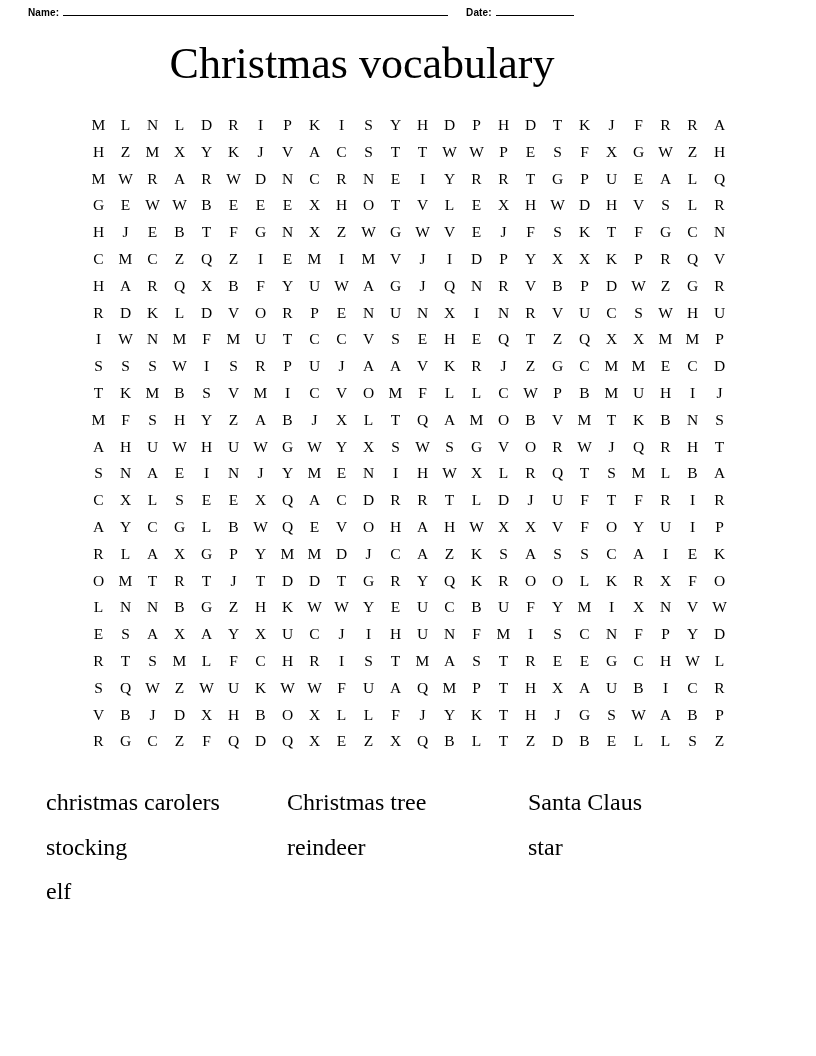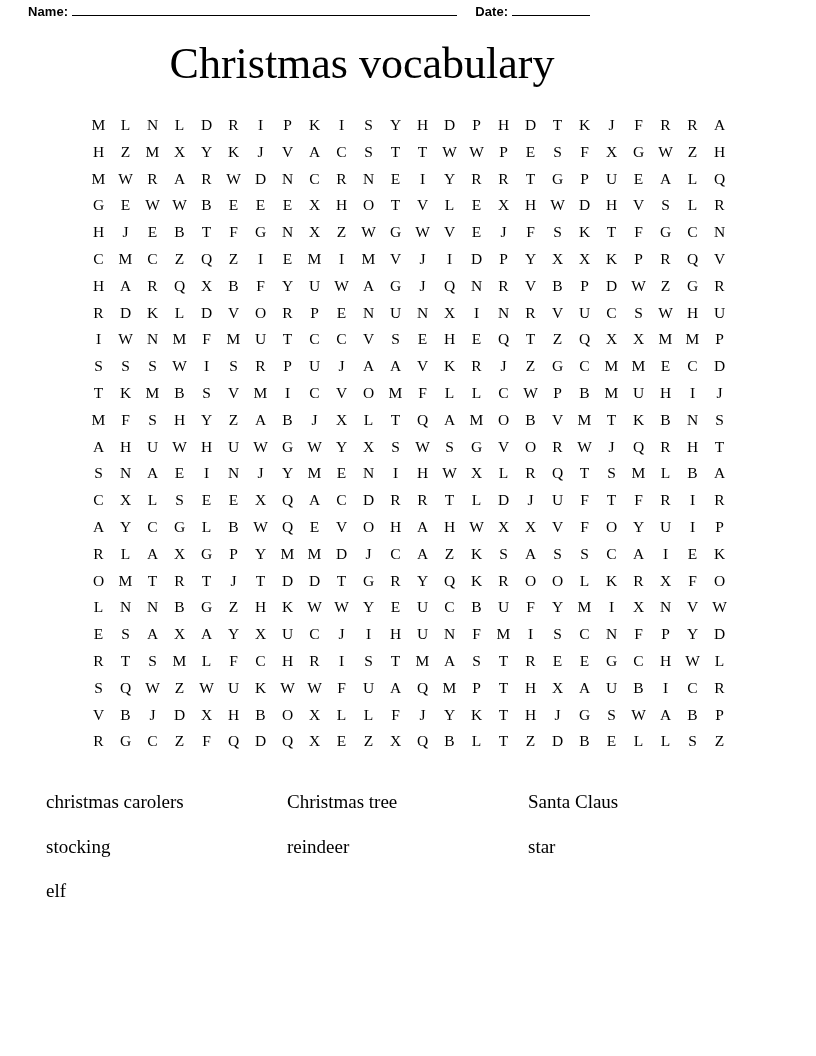--- a/index.html
+++ b/index.html
@@ -20,21 +20,21 @@
   
   .header-row {
     position: absolute;
     top: 2px;
     left: 0;
     width: 816px;
     height: 24px;
     display: flex;
     align-items: baseline;
     font-family: "Liberation Sans", "DejaVu Sans", sans-serif;
-    font-size: 13px;
+    font-size: 10px;
     font-weight: 700;
     letter-spacing: 0.1px;
   }
   .hdr-label {
     white-space: pre;
   }
   .hdr-rule {
     border-bottom: 1.3px solid #000;
     height: 13px;
     display: inline-block;
@@ -90,21 +90,21 @@
     top: 780px;
     left: 46px;
     width: 724px;
     display: grid;
     grid-template-columns: 241px 241px 242px;
     grid-auto-rows: 44.5px;
     align-items: center;
   }
   .word-item {
     font-family: "Liberation Serif", "DejaVu Serif", serif;
-    font-size: 19px;
+    font-size: 24px;
     font-weight: 400;
     line-height: 26px;
     white-space: pre;
     color: #000;
   }
   .word-item.empty { visibility: hidden; }
 </style>
 </head>
 <body>
 

